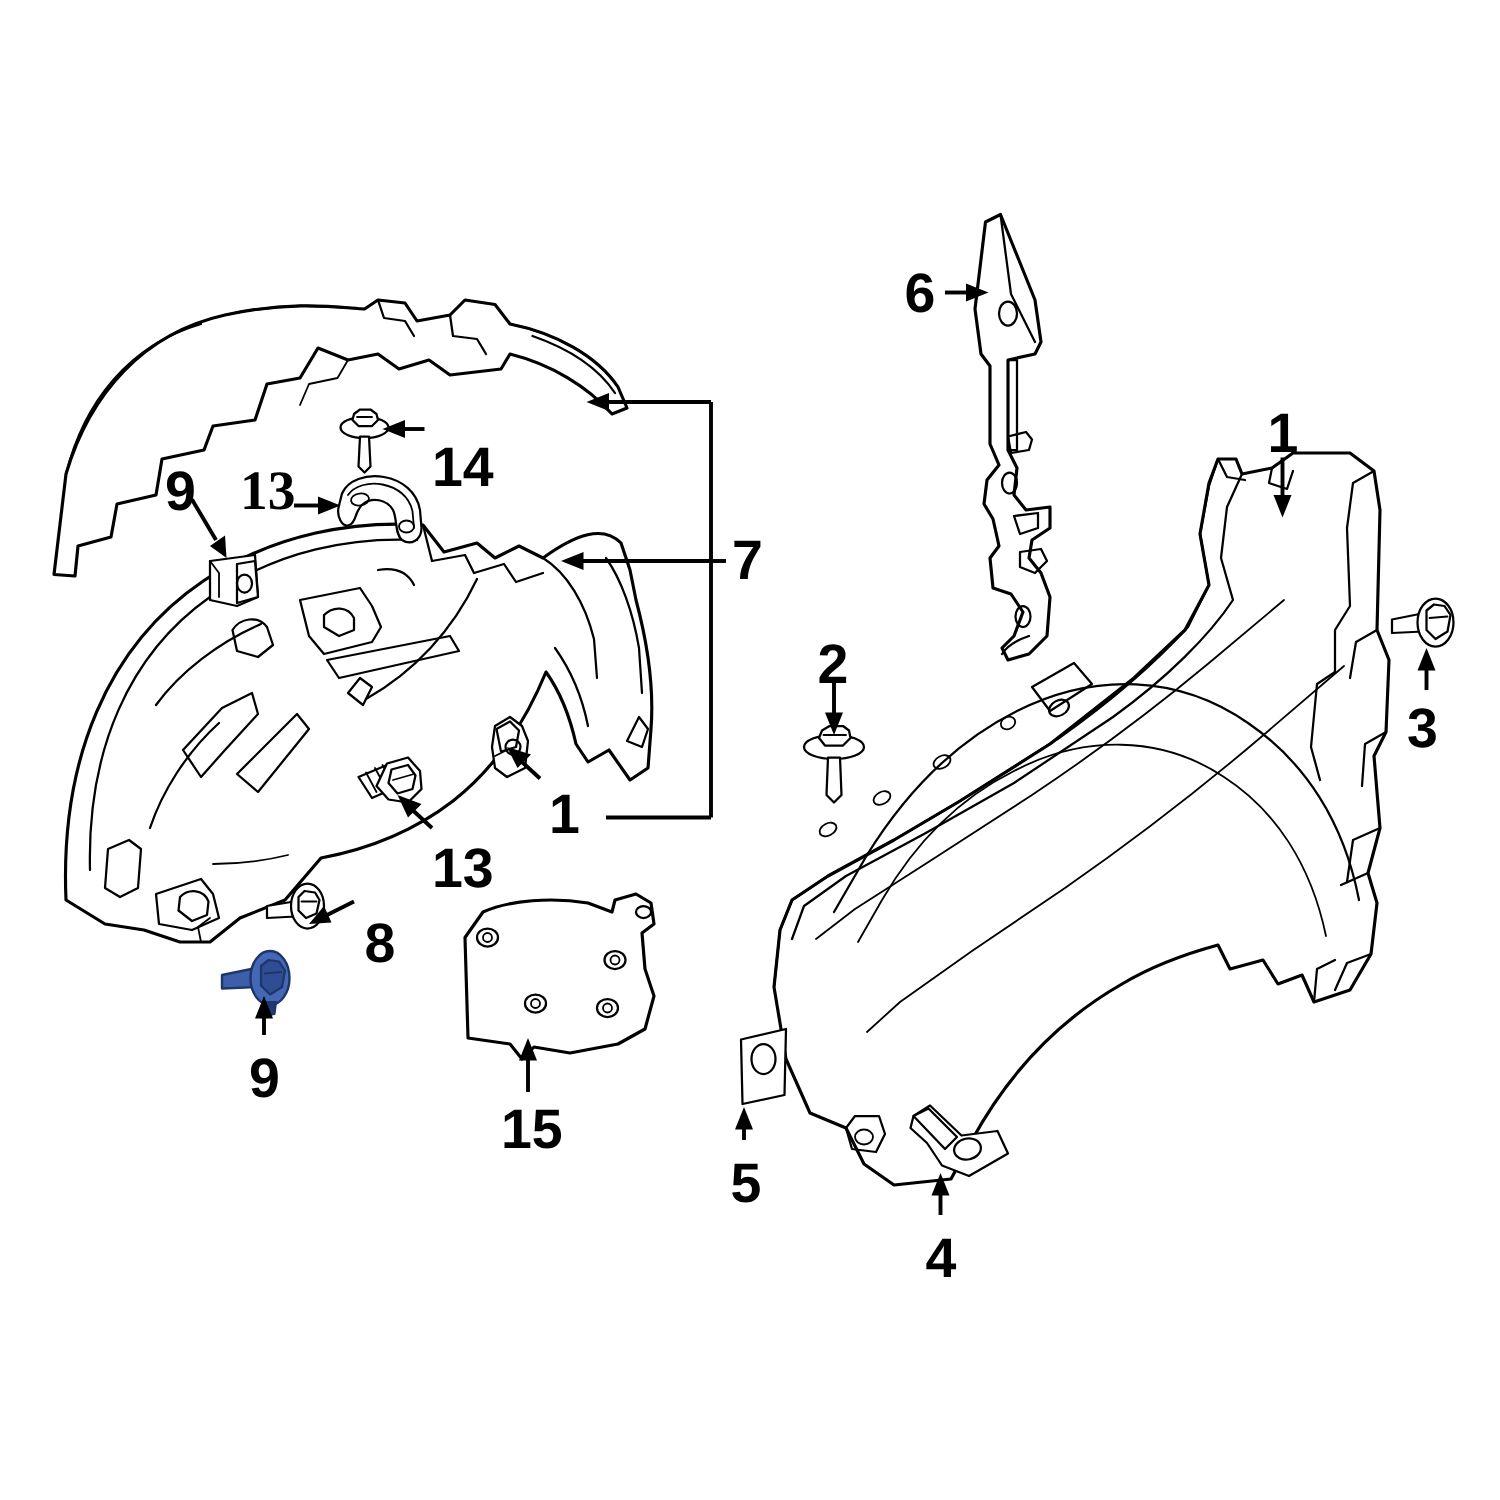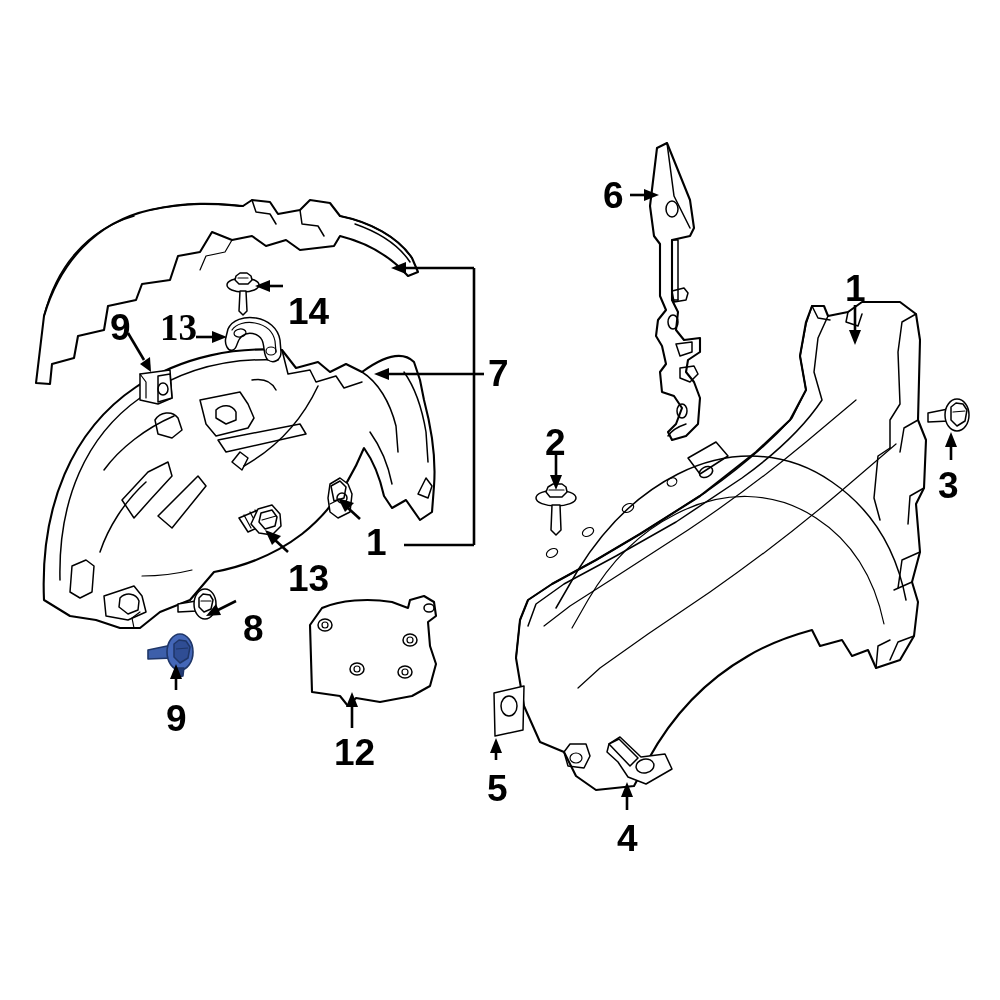--- a/index.html
+++ b/index.html
@@ -365,15 +365,15 @@
   <div class="callout-label" style="left:487px; top:770px;">5</div>
   <div class="callout-label" style="left:603px; top:177px;">6</div>
   <div class="callout-label" style="left:488px; top:355px;">7</div>
   <div class="callout-label" style="left:243px; top:610px;">8</div>
   <div class="callout-label" style="left:166px; top:700px;">9</div>
   <div class="callout-label" style="left:366px; top:524px;">1</div>
   <div class="callout-label" style="left:288px; top:560px;">13</div>
   <div class="callout-label" style="left:110px; top:309px;">9</div>
   <div class="callout-label" style="left:160px; top:309px;font-family:Liberation Serif, serif;">13</div>
   <div class="callout-label" style="left:288px; top:266px;margin-top:27px;">14</div>
-  <div class="callout-label" style="left:334px; top:734px;">12</div>
+  <div class="callout-label" style="left:334px; top:734px;">15</div>
 
 </div>
 
 </body></html>

